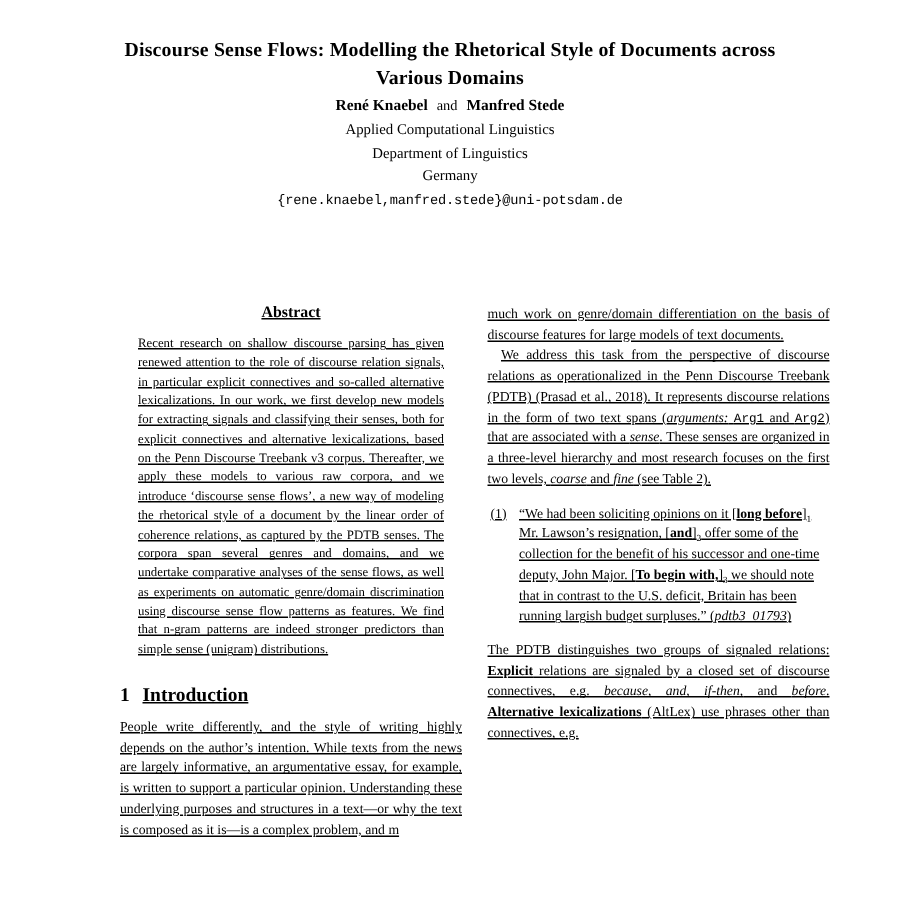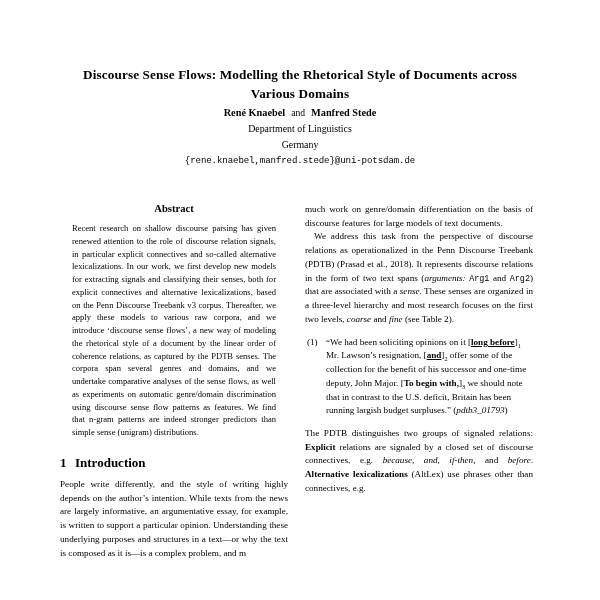--- a/index.html
+++ b/index.html
@@ -21,21 +21,21 @@
     height: 600px;
     padding: 0;
     box-sizing: border-box;
     background: #ffffff;
   }
 
   
   .titleblock {
     width: 480px;
     margin: 0 auto;
-    padding-top: 66px;
+    padding-top: 24px;
     text-align: center;
   }
   .paper-title {
     font-size: 13.2px;
     font-weight: bold;
     line-height: 1.42;
     letter-spacing: 0.01em;
     margin: 0;
   }
   .authors {
@@ -62,22 +62,23 @@
   }
 
   
   .columns {
     position: absolute;
     top: 203px;
     left: 0;
     width: 480px;
     display: flex;
     gap: 17px;
-    padding: 0 60px;
+    padding: 0 80px;
     box-sizing: border-box;
+    text-decoration: underline;
   }
   .col {
     width: 228px;
     flex: 0 0 228px;
   }
 
   .abstract-head {
     text-align: center;
     font-size: 10.6px;
     font-weight: bold;
@@ -154,20 +155,21 @@
 <div class="page">
 
   <div class="titleblock">
     <h1 class="paper-title">Discourse Sense Flows: Modelling the Rhetorical Style of Documents across Various Domains</h1>
 
     <div class="authors">
       <span>René Knaebel</span><span class="and">and</span><span>Manfred Stede</span>
     </div>
 
     <div class="affil">
+      <div>Applied Computational Linguistics</div>
       <div>Department of Linguistics</div>
       <div>Germany</div>
     </div>
 
     <div class="email">{rene.knaebel,manfred.stede}@uni-potsdam.de</div>
   </div>
 
   <div class="columns">
 
     <div class="col">

